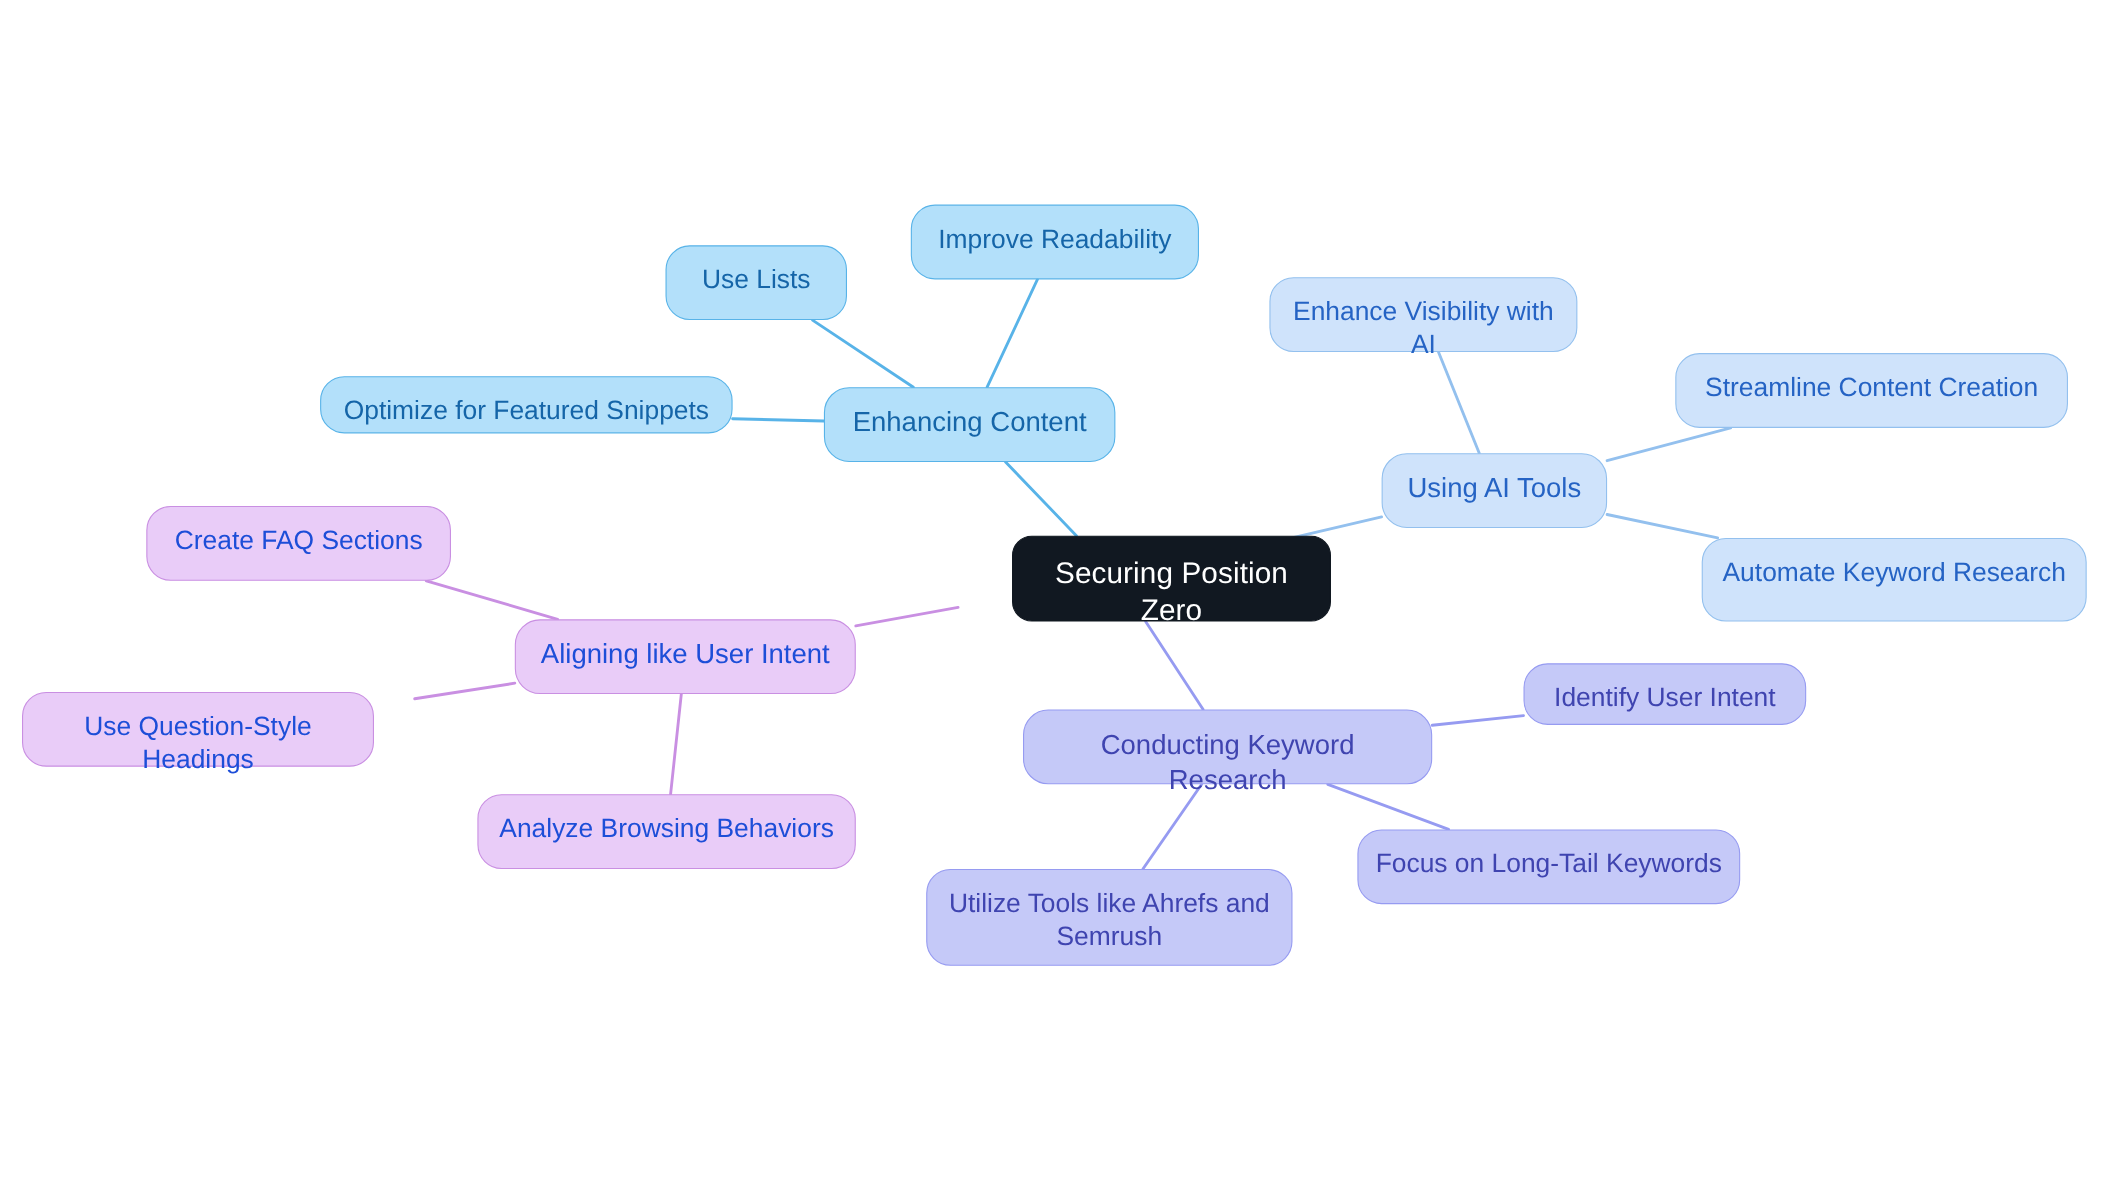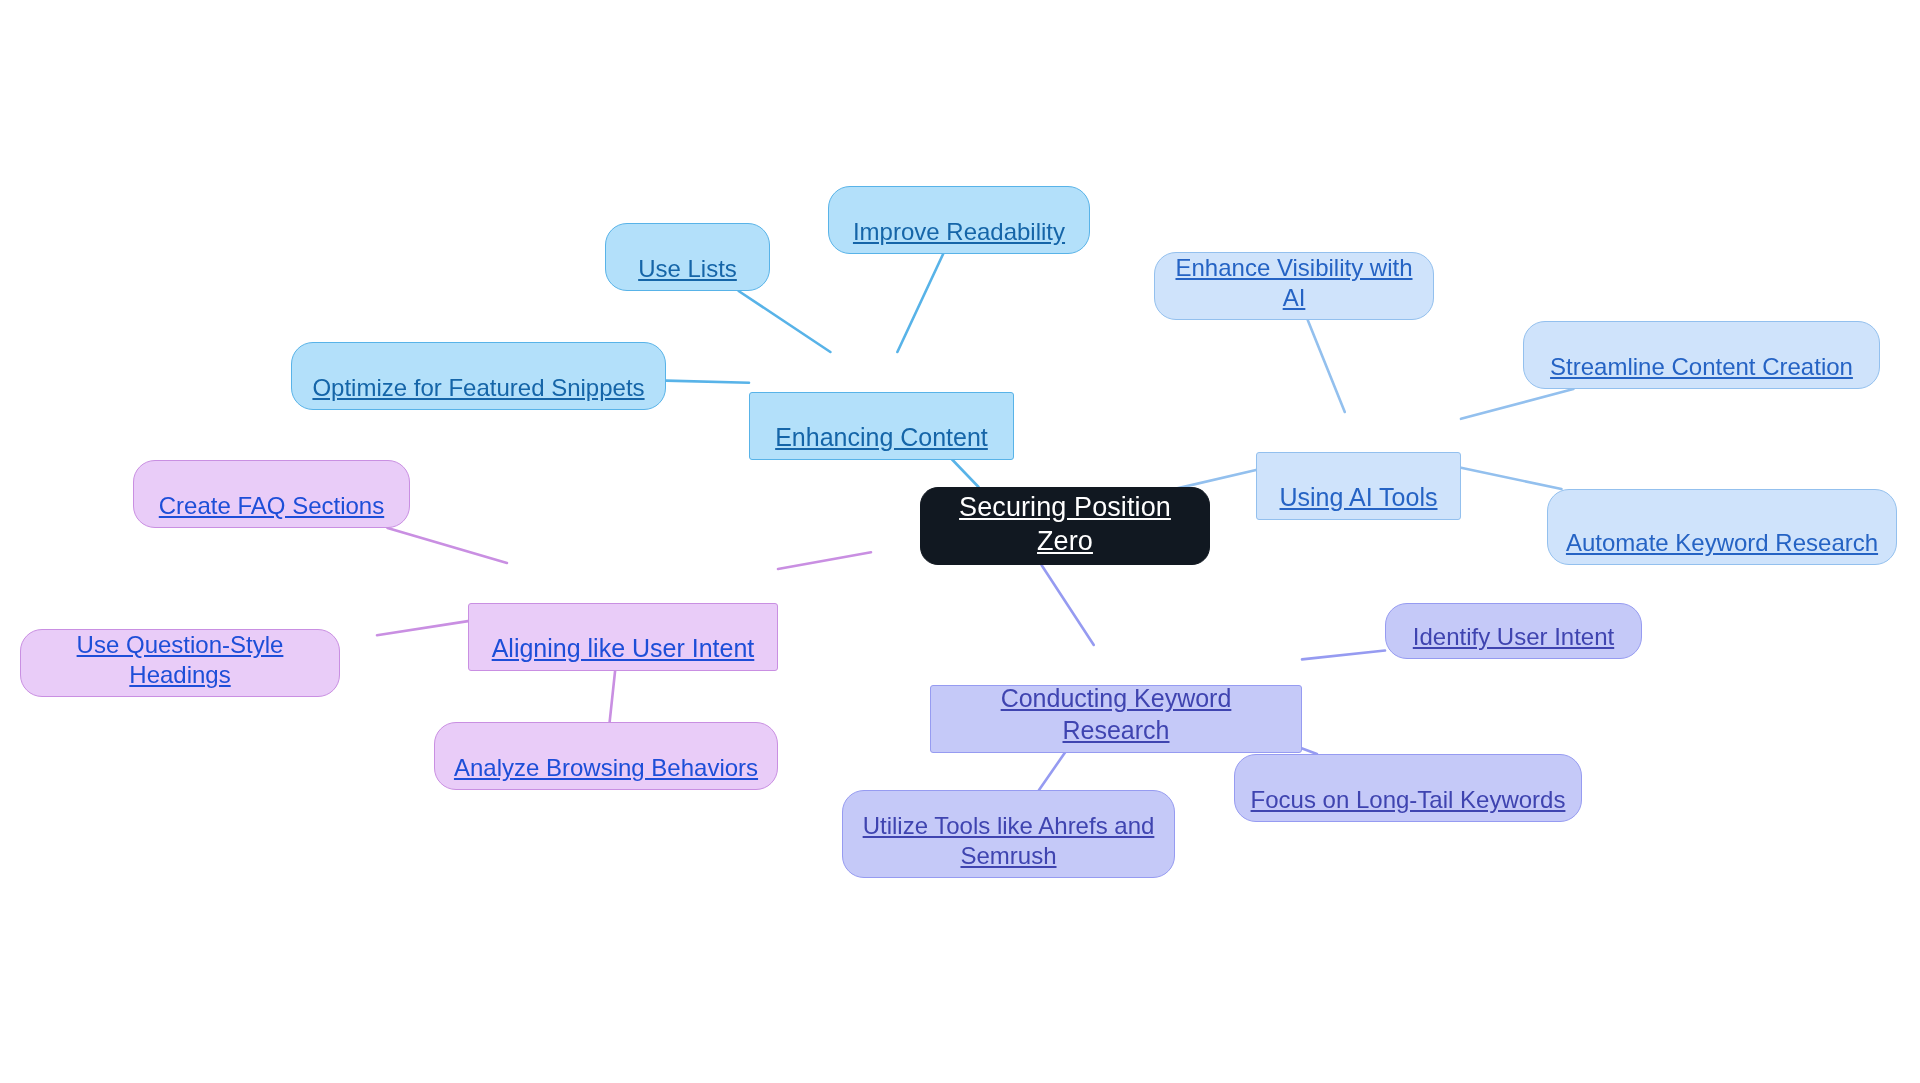--- a/index.html
+++ b/index.html
@@ -24,42 +24,40 @@
     left: 0;
     top: 0;
     width: 1920px;
     height: 1083px;
     pointer-events: none;
   }
   .node {
     position: absolute;
     box-sizing: border-box;
     display: flex;
-    align-items: flex-end;
+    align-items: flex-start;
     justify-content: center;
     text-align: center;
     border-style: solid;
     border-width: 1.5px;
     line-height: 1.26;
     white-space: pre-line;
-    padding: 6px 14px;
-    text-decoration: underline;
+    padding: 16px 14px;
   }
   .node.root {
     background: #111821;
     border-color: #111821;
     color: #ffffff;
     border-radius: 18px;
     font-size: 27px;
     letter-spacing: 0.1px;
   }
   .node.branch {
-    border-radius: 3px;
+    border-radius: 23px;
     font-size: 25px;
-    margin-top: 40px;
   }
   .node.leaf {
     border-radius: 22px;
     font-size: 24px;
   }
   
   .c-cyan   { background:#b3e0fa; border-color:#58b3e8; color:#1565a8; }
   .c-blue   { background:#cfe3fb; border-color:#93c0ee; color:#2563c4; }
   .c-purple { background:#e9ccf8; border-color:#c98fe2; color:#1d4ed8; }
   .c-indigo { background:#c5c9f8; border-color:#969bf1; color:#3f44b0; }
@@ -84,21 +82,21 @@
       <line x1="1041.4901960784314" y1="565" x2="1093.7777777777778" y2="645" stroke="#969bf1" stroke-width="2.6" stroke-linecap="round"></line>
       <line x1="1302" y1="659.3471698113208" x2="1385" y2="650.577358490566" stroke="#969bf1" stroke-width="2.6" stroke-linecap="round"></line>
       <line x1="1207.0825688073394" y1="713" x2="1316.9174311926606" y2="754" stroke="#969bf1" stroke-width="2.6" stroke-linecap="round"></line>
       <line x1="1092.4193548387098" y1="713" x2="1039.016129032258" y2="790" stroke="#969bf1" stroke-width="2.6" stroke-linecap="round"></line>
     </svg>
   <div id="nodes">
       <div class="node root" style="left: 920px; top: 487px; width: 290px; height: 78px;"><span>Securing Position Zero</span></div>
       <div class="node branch c-cyan" style="left: 749px; top: 352px; width: 265px; height: 68px;"><span>Enhancing Content</span></div>
       <div class="node leaf c-cyan" style="left: 828px; top: 186px; width: 262px; height: 68px;"><span>Improve Readability</span></div>
       <div class="node leaf c-cyan" style="left: 605px; top: 223px; width: 165px; height: 68px;"><span>Use Lists</span></div>
-      <div class="node leaf c-cyan" style="left: 291px; top: 342px; width: 375px; height: 68px;"><span>Optimize for Featured Snippets</span></div>
+      <div class="node leaf c-cyan" style="left: 291px; top: 342px; width: 375px; height: 52px;"><span>Optimize for Featured Snippets</span></div>
       <div class="node branch c-blue" style="left: 1256px; top: 412px; width: 205px; height: 68px;"><span>Using AI Tools</span></div>
       <div class="node leaf c-blue" style="left: 1154px; top: 252px; width: 280px; height: 68px;"><span>Enhance Visibility with AI</span></div>
       <div class="node leaf c-blue" style="left: 1523px; top: 321px; width: 357px; height: 68px;"><span>Streamline Content Creation</span></div>
       <div class="node leaf c-blue" style="left: 1547px; top: 489px; width: 350px; height: 76px;"><span>Automate Keyword Research</span></div>
       <div class="node branch c-purple" style="left: 468px; top: 563px; width: 310px; height: 68px;"><span>Aligning like User Intent</span></div>
       <div class="node leaf c-purple" style="left: 133px; top: 460px; width: 277px; height: 68px;"><span>Create FAQ Sections</span></div>
       <div class="node leaf c-purple" style="left: 20px; top: 629px; width: 320px; height: 68px;"><span>Use Question-Style Headings</span></div>
       <div class="node leaf c-purple" style="left: 434px; top: 722px; width: 344px; height: 68px;"><span>Analyze Browsing Behaviors</span></div>
       <div class="node branch c-indigo" style="left: 930px; top: 645px; width: 372px; height: 68px;"><span>Conducting Keyword Research</span></div>
       <div class="node leaf c-indigo" style="left: 1385px; top: 603px; width: 257px; height: 56px;"><span>Identify User Intent</span></div>

